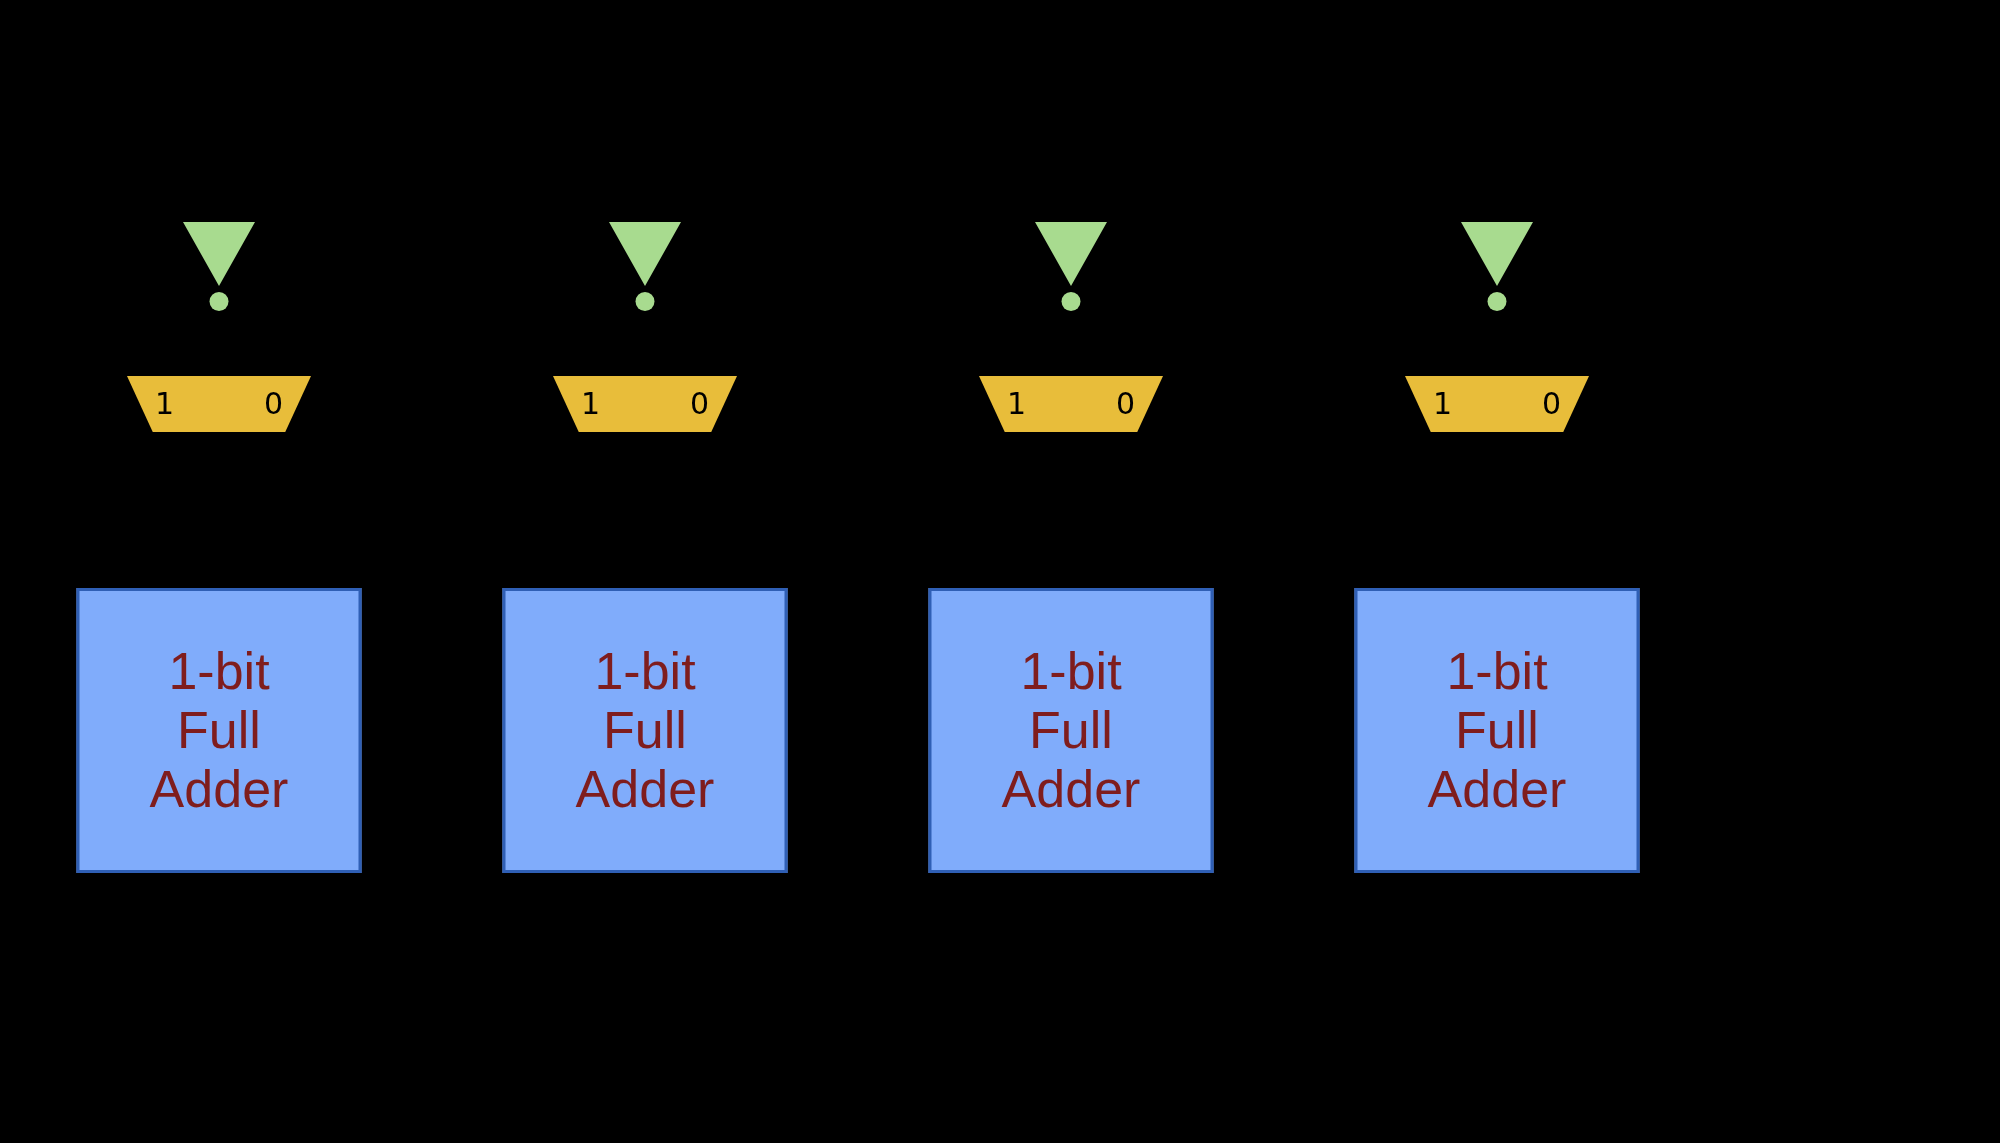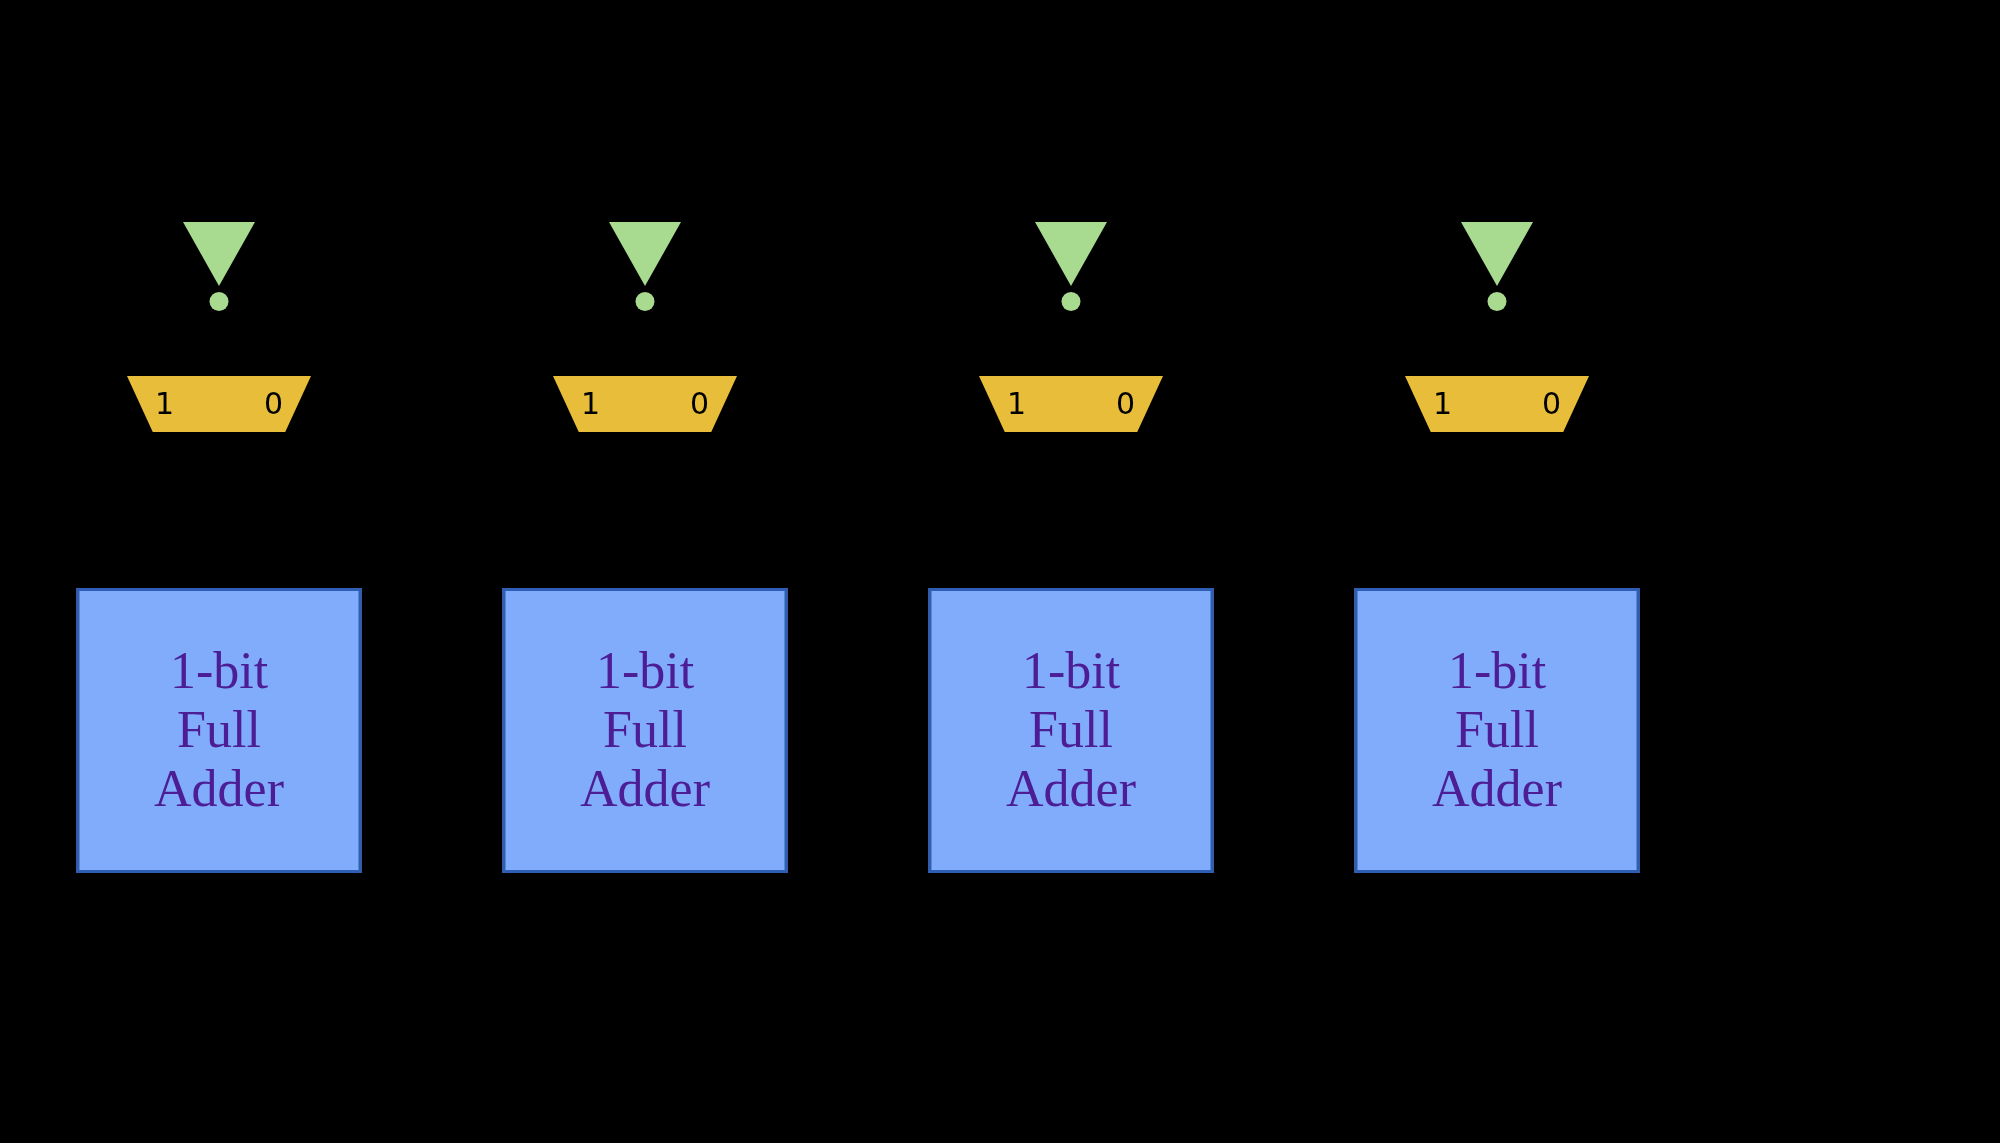--- a/index.html
+++ b/index.html
@@ -90,26 +90,26 @@
     height: 285px;
     box-sizing: border-box;
     background: #80ACFB;
     border: 3px solid #2F5FB5;
     display: flex;
     flex-direction: column;
     align-items: center;
     justify-content: center;
   }
   .adder .line {
-    color: #4c1d95;
+    color: #7f1d1d;
     font-size: 52px;
     line-height: 1.13;
     text-align: left;
     white-space: pre;
-    font-family: Liberation Serif, serif;
+    font-family: Liberation Sans, sans-serif;
   }
 </style>
 </head>
 <body>
 
 <div id="stage">
 
   <div class="slice" style="left:6px">
     <div class="inverter">
       <div class="tri"></div>

